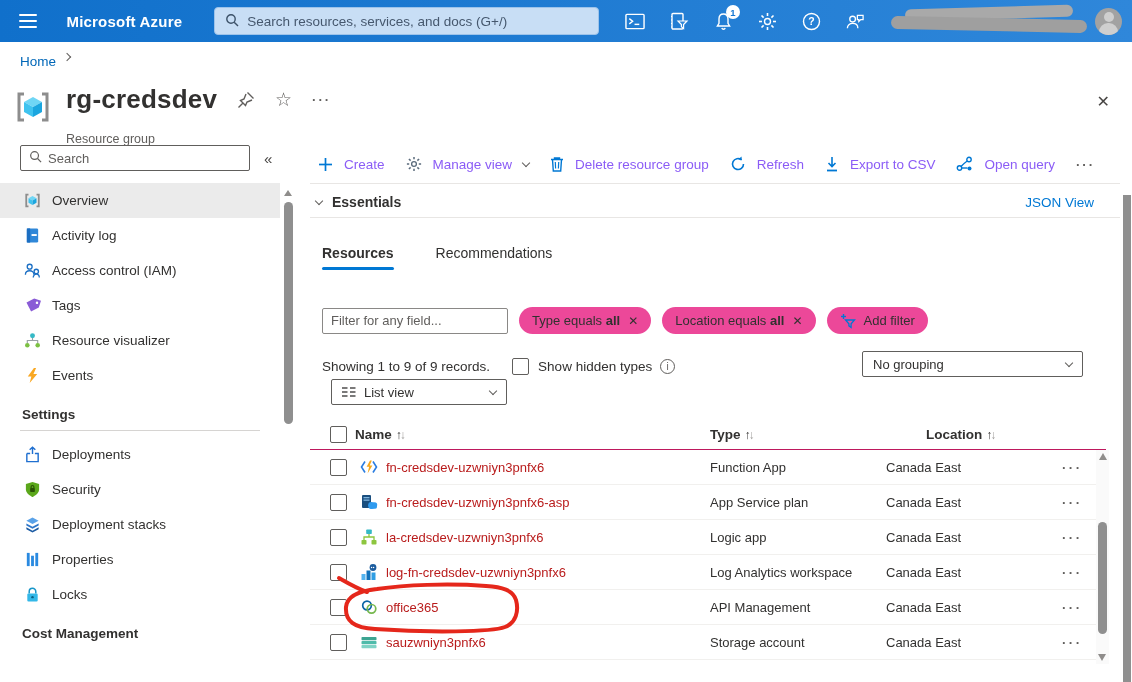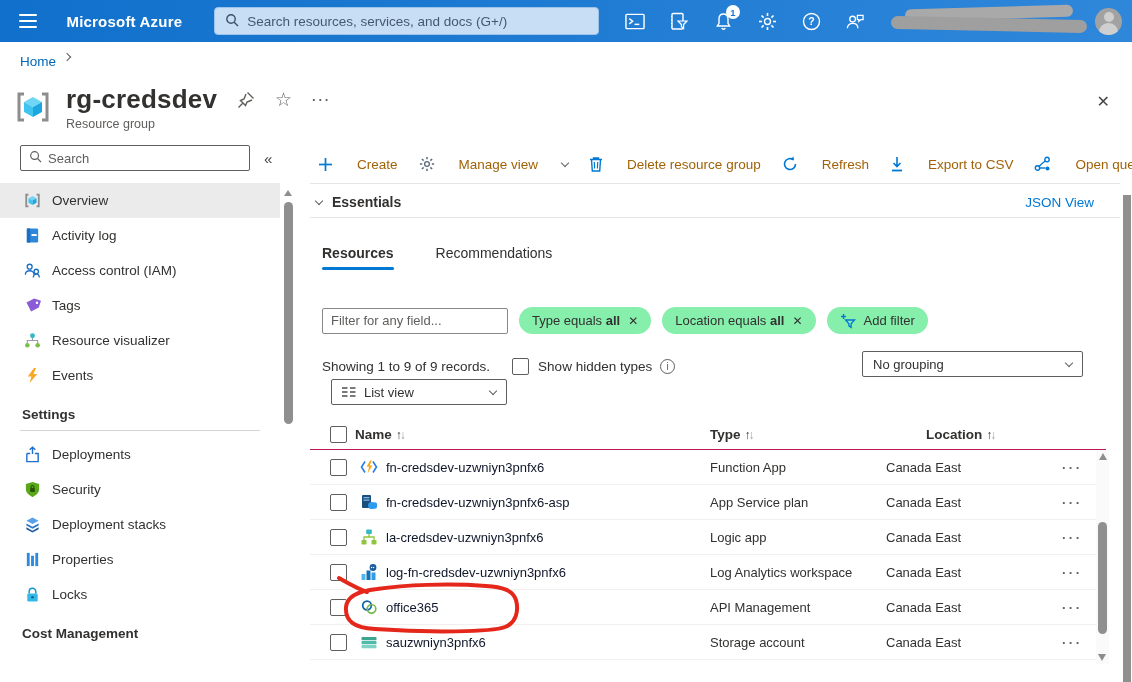--- a/index.html
+++ b/index.html
@@ -28,21 +28,21 @@
   .breadcrumb { position:absolute; left:20px; top:54px; display:flex; gap:8px; font-size:13.5px; }
   .breadcrumb a { color:#0067b8; text-decoration:none; cursor:pointer; }
   .chev { width:6px; height:6px; border-right:1.4px solid #605e5c; border-bottom:1.4px solid #605e5c; display:inline-block; }
   .chev.right { transform:rotate(-45deg); }
   .chev.down  { transform:rotate(45deg); margin-top:-3px; }
   .page-header { position:absolute; left:14px; top:84px; display:flex; align-items:flex-start; }
   .rg-big { margin-top:4px; }
   .ph-text { margin-left:14px; }
   .ph-title-row { display:flex; align-items:center; gap:20px; }
   .ph-title { font-size:26px; font-weight:bold; color:#323130; letter-spacing:.2px; }
-  .ph-sub { color:#605e5c; font-size:12.5px; margin-top:2px; }
+  .ph-sub { color:#605e5c; font-size:12.5px; margin-top:17px; }
   .hico { color:#605e5c; cursor:pointer; display:flex; align-items:center; }
   .star-g { font-size:19px; line-height:1; }
   .dots { color:#605e5c; font-weight:bold; letter-spacing:2px; font-size:13px; cursor:pointer; }
   .close-x { position:absolute; right:22px; top:92px; font-size:16px; color:#484644; cursor:pointer; }
 
   
   .sidebar { position:absolute; left:0; top:145px; width:300px; bottom:0; background:#fff; }
   .sb-search-row { display:flex; align-items:center; padding-left:20px; }
   .sb-search { width:230px; height:26px; border:1px solid #605e5c; border-radius:2px; display:flex; align-items:center; gap:6px; padding:0 8px; background:#fff; }
   .sb-search input { border:none; outline:none; width:100%; font-size:13px; color:#323130; font-family:inherit; }
@@ -54,35 +54,35 @@
   .sb-item .sbi { width:17px; height:17px; flex:0 0 auto; display:flex; }
   .sb-section { font-weight:bold; font-size:13.5px; padding:14px 0 8px 22px; }
   .sb-rule { border-bottom:1px solid #d6d4d2; margin:0 40px 6px 20px; }
   .sb-scroll { position:absolute; left:282px; top:45px; width:12px; height:520px; }
   .sb-scroll .arr { width:0; height:0; border-left:4px solid transparent; border-right:4px solid transparent; border-bottom:6px solid #8f8d8b; margin:0 auto; }
   .sb-scroll .thumb { width:9px; margin:6px auto 0; height:222px; background:#8f8f8f; border-radius:5px; }
 
   
   .main { position:absolute; left:310px; top:145px; width:822px; bottom:0; }
   .toolbar { position:absolute; left:8px; top:4px; right:20px; height:30px; display:flex; align-items:center; gap:21px; white-space:nowrap; font-size:13.5px; }
-  .tbtn { display:flex; align-items:center; gap:24px; cursor:pointer; color:#a16207;justify-content:flex-end; }
+  .tbtn { display:flex; align-items:center; gap:11px; cursor:pointer; color:#8b5cf6;justify-content:flex-end; }
   .tbtn svg { flex:0 0 auto; }
   .rule { position:absolute; left:0; right:12px; border-bottom:1px solid #e8e6e4; }
   .ess-row { position:absolute; left:6px; top:44px; right:38px; height:26px; display:flex; align-items:center; gap:10px; }
   .ess-label { font-weight:bold; font-size:14px; }
   .json-link { margin-left:auto; color:#0078d4; cursor:pointer; font-size:13.5px; }
   .tabs { position:absolute; left:12px; top:100px; display:flex; gap:42px; font-size:14px; }
   .tab { padding-bottom:9px; cursor:pointer; color:#323130; position:relative; }
   .tab.active { font-weight:bold; }
   .tab.active::after { content:""; position:absolute; left:0; right:0; bottom:0; height:3px; background:#0078d4; border-radius:2px; }
 
   .filter-row { position:absolute; left:12px; top:162px; display:flex; align-items:center; gap:11px; }
   .filter-input { width:186px; height:26px; border:1px solid #8a8886; border-radius:2px; padding:0 8px; font-size:13px; font-family:inherit; color:#323130; outline:none; }
   .filter-input::placeholder { color:#605e5c; opacity:1; }
-  .pill { height:27px; background:#86efac; border-radius:14px; display:flex; align-items:center; gap:8px; padding:0 13px; cursor:pointer; font-size:13px; }
+  .pill { height:27px; background:#ec4899; border-radius:14px; display:flex; align-items:center; gap:8px; padding:0 13px; cursor:pointer; font-size:13px; }
   .pill b { font-weight:bold; }
   .pill .x { color:#323130; font-size:12px; }
 
   .records-row { position:absolute; left:12px; top:208px; right:0; height:26px; display:flex; align-items:center; font-size:13.5px; }
   .cb { width:17px; height:17px; border:1px solid #605e5c; border-radius:2px; background:#fff; flex:0 0 auto; cursor:pointer; }
   .info-i { width:15px; height:15px; border:1px solid #605e5c; border-radius:50%; font-size:10px; display:flex; align-items:center; justify-content:center; color:#605e5c; margin-left:8px; }
   .dd { height:26px; border:1px solid #605e5c; border-radius:2px; background:#fff; display:flex; align-items:center; padding:0 10px; gap:8px; cursor:pointer; font-size:13px; }
   .dd .chev { margin-left:auto; }
   .grouping-dd { position:absolute; left:552px; top:206px; width:221px; }
   .view-dd { position:absolute; left:21px; top:234px; width:176px; }
@@ -92,21 +92,21 @@
   .thead .cb { margin-left:20px; }
   .col-name { position:absolute; left:45px; font-weight:bold; }
   .col-type { position:absolute; left:400px; font-weight:bold; }
   .col-loc  { position:absolute; left:576px; font-weight:bold;padding-left:40px; }
   .sort { font-size:12px; margin-left:4px; }
   .sort .dn { color:#a19f9d; margin-left:-2px; }
   .tbody { position:absolute; left:0; right:26px; top:305px; }
   .t-row { height:35px; position:relative; border-bottom:1px solid #f1f0ee; display:flex; align-items:center; }
   .t-row .cb { margin-left:20px; }
   .t-ic { position:absolute; left:50px; width:18px; height:18px; display:flex; }
-  .t-name { position:absolute; left:76px; color:#0f172a; cursor:pointer; }
+  .t-name { position:absolute; left:76px; color:#b91c1c; cursor:pointer; }
   .t-type { position:absolute; left:400px; }
   .t-loc  { position:absolute; left:576px; }
   .t-dots { position:absolute; left:752px; color:#605e5c; font-weight:bold; letter-spacing:2.5px; cursor:pointer; }
   .tscroll { position:absolute; left:786px; top:305px; width:13px; height:214px; background:#fafafa; }
   .tscroll .up, .tscroll .down { width:0; height:0; border-left:4.5px solid transparent; border-right:4.5px solid transparent; margin:3px auto; }
   .tscroll .up { border-bottom:7px solid #8f8d8b; }
   .tscroll .down { border-top:7px solid #8f8d8b; position:absolute; bottom:0; left:2px; }
   .tscroll .thumb { position:absolute; top:72px; left:2px; width:9px; height:112px; background:#8f8f8f; border-radius:5px; }
 
   .page-scroll { position:absolute; right:1px; top:195px; width:8px; bottom:0; background:#e9e9e9; }

